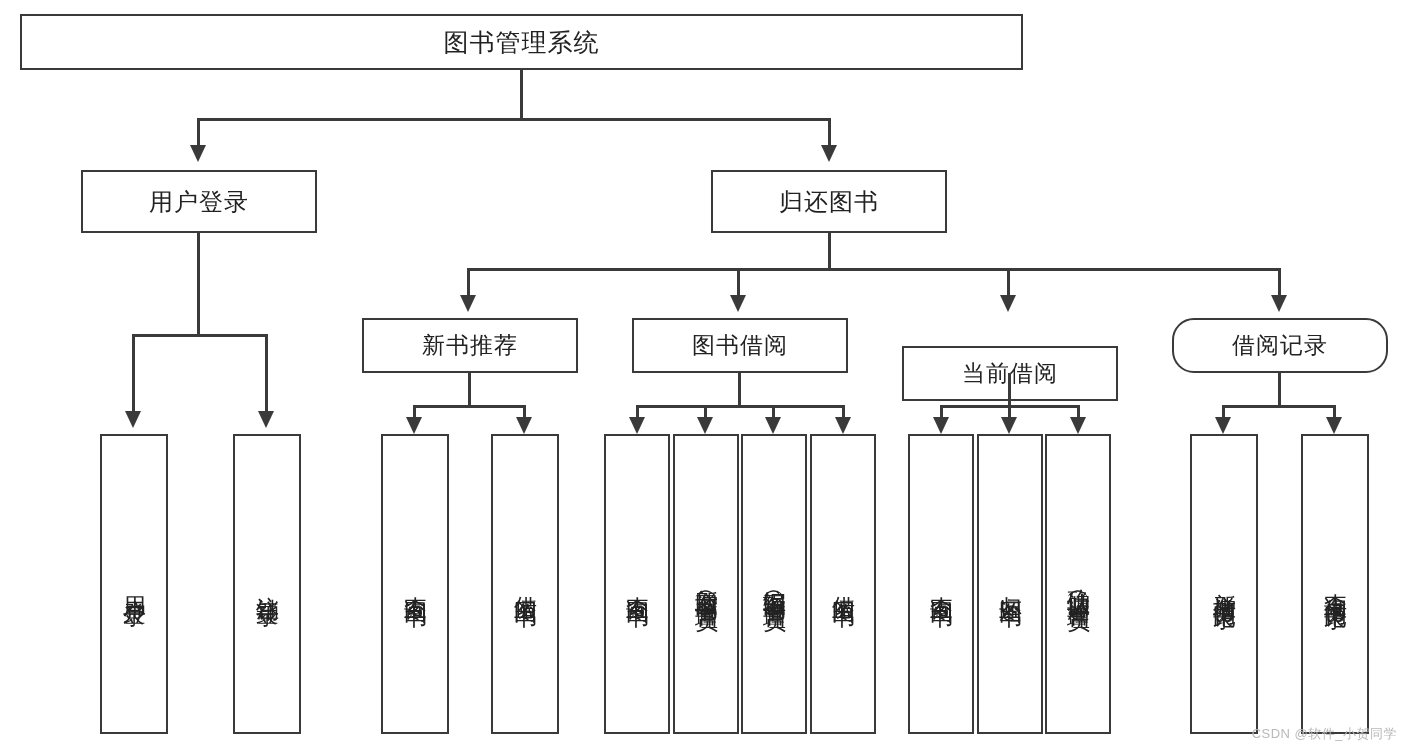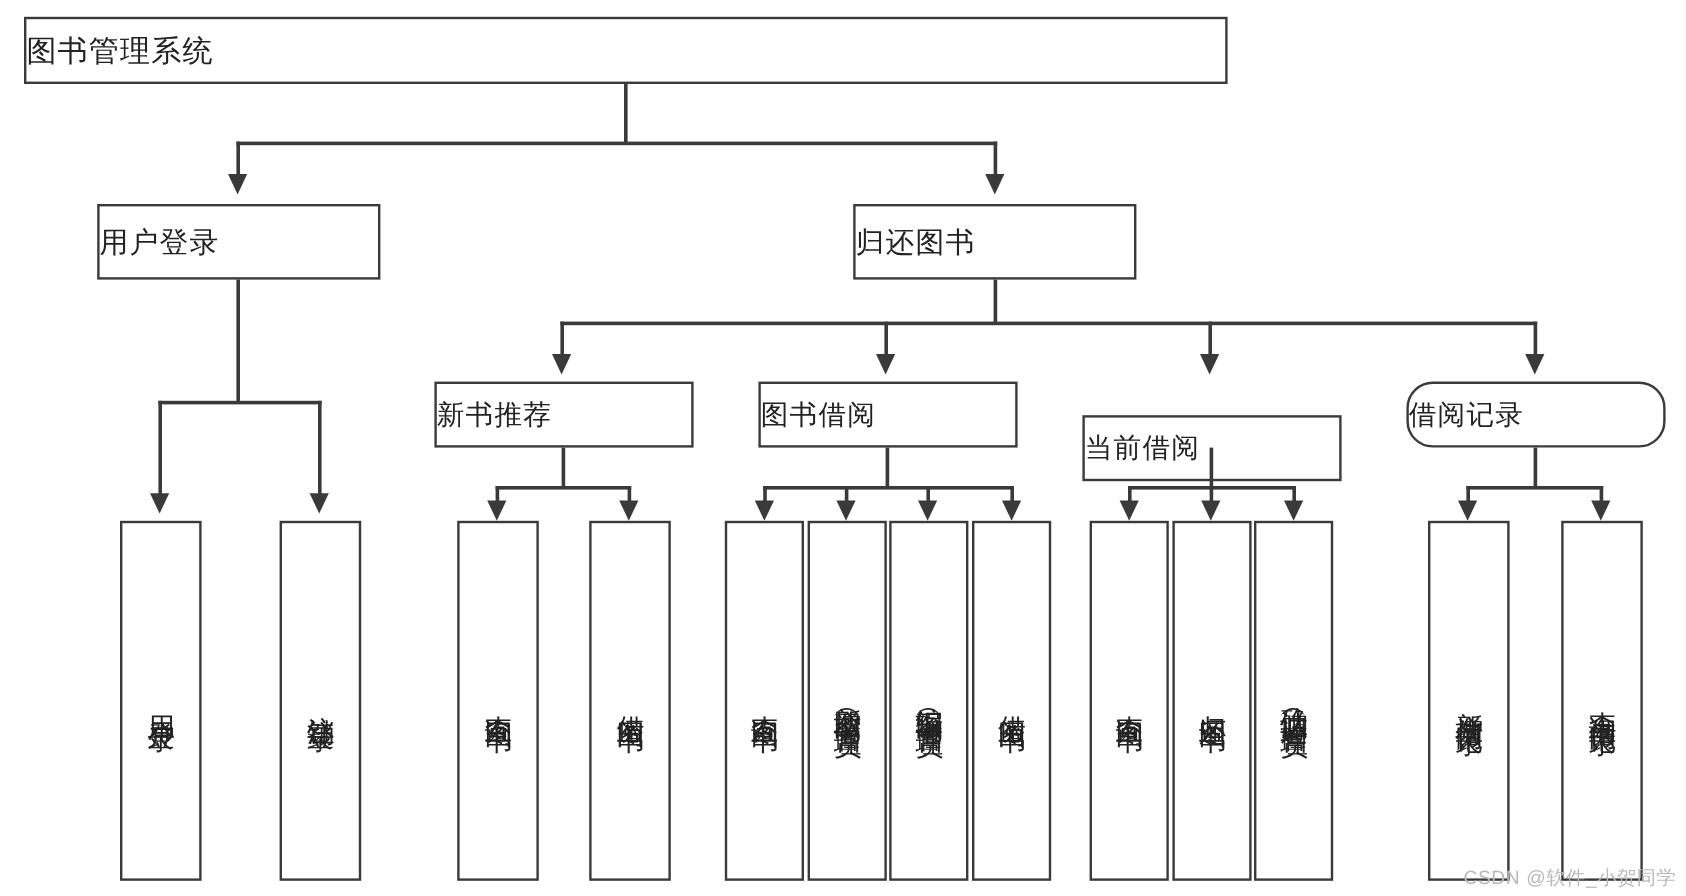--- a/index.html
+++ b/index.html
@@ -16,21 +16,21 @@
     overflow:hidden;
   }
   
   .node{
     position:absolute;
     box-sizing:border-box;
     background:#ffffff;
     border:2px solid #3a3a3a;
     display:flex;
     align-items:center;
-    justify-content:flex-start;
+    justify-content:center;
     color:#222222;
     letter-spacing:1px;
   }
   .node.root{
     font-size:25px;
   }
   .node.lvl2{
     font-size:24px;
   }
   .node.lvl3{
@@ -66,21 +66,21 @@
     width:0;height:0;
     border-left:8px solid transparent;
     border-right:8px solid transparent;
     border-top:17px solid #3a3a3a;
   }
   
   #watermark{
     position:absolute;
     right:8px;
     bottom:4px;
-    font-size:16px;
+    font-size:13px;
     color:#b9b9b9;
     letter-spacing:0.5px;
     white-space:nowrap;
     user-select:none;
   }
 </style>
 </head>
 <body>
 
 <div id="canvas">

